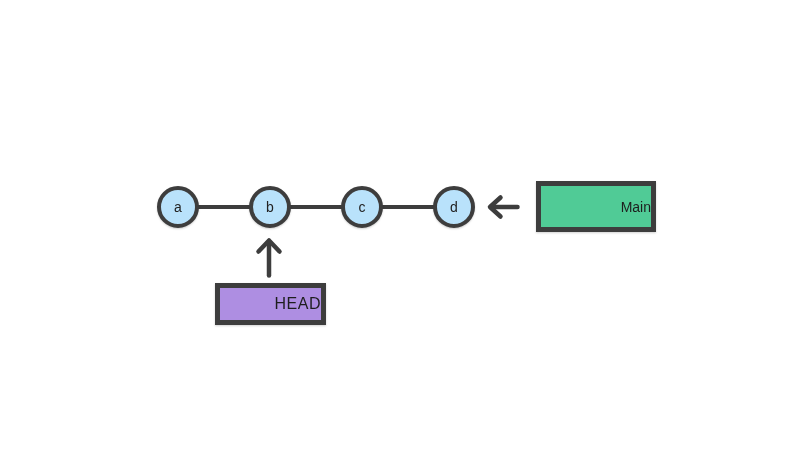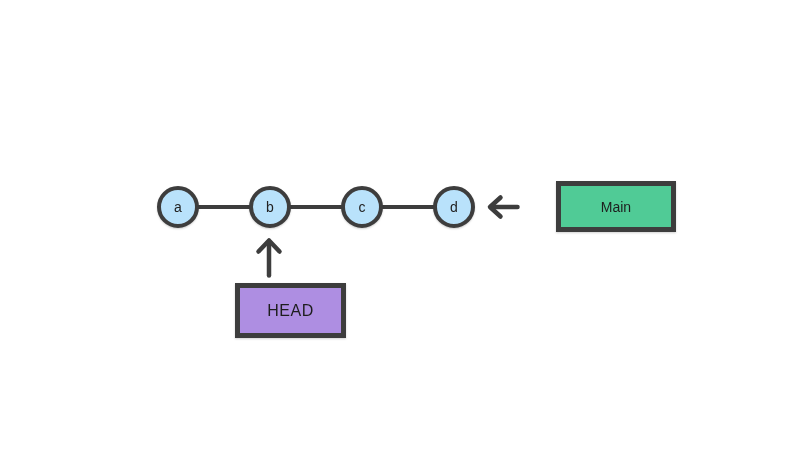--- a/index.html
+++ b/index.html
@@ -47,40 +47,39 @@
     color: #222222;
     line-height: 1;
   }
 
   
   .box {
     position: absolute;
     border: 5px solid #3d3d3d;
     display: flex;
     align-items: center;
-    justify-content: center;
+    justify-content: flex-end;
     box-shadow: 0 1px 2px rgba(0,0,0,0.18);
-    margin-left: 20px;
   }
   .main-box {
     left: 536px;
     top: 181px;
     width: 120px;
     height: 51px;
     background: #50cb96;
   }
   .main-box .box-label {
     font-size: 14px;
     color: #1e1e1e;
   }
   .head-box {
     left: 215px;
     top: 283px;
     width: 111px;
-    height: 55px;
+    height: 42px;
     background: #ae8ee2;
   }
   .head-box .box-label {
     font-size: 16px;
     letter-spacing: 0.5px;
     color: #1e1e1e;
   }
 
   
   .arrow-left-svg {

